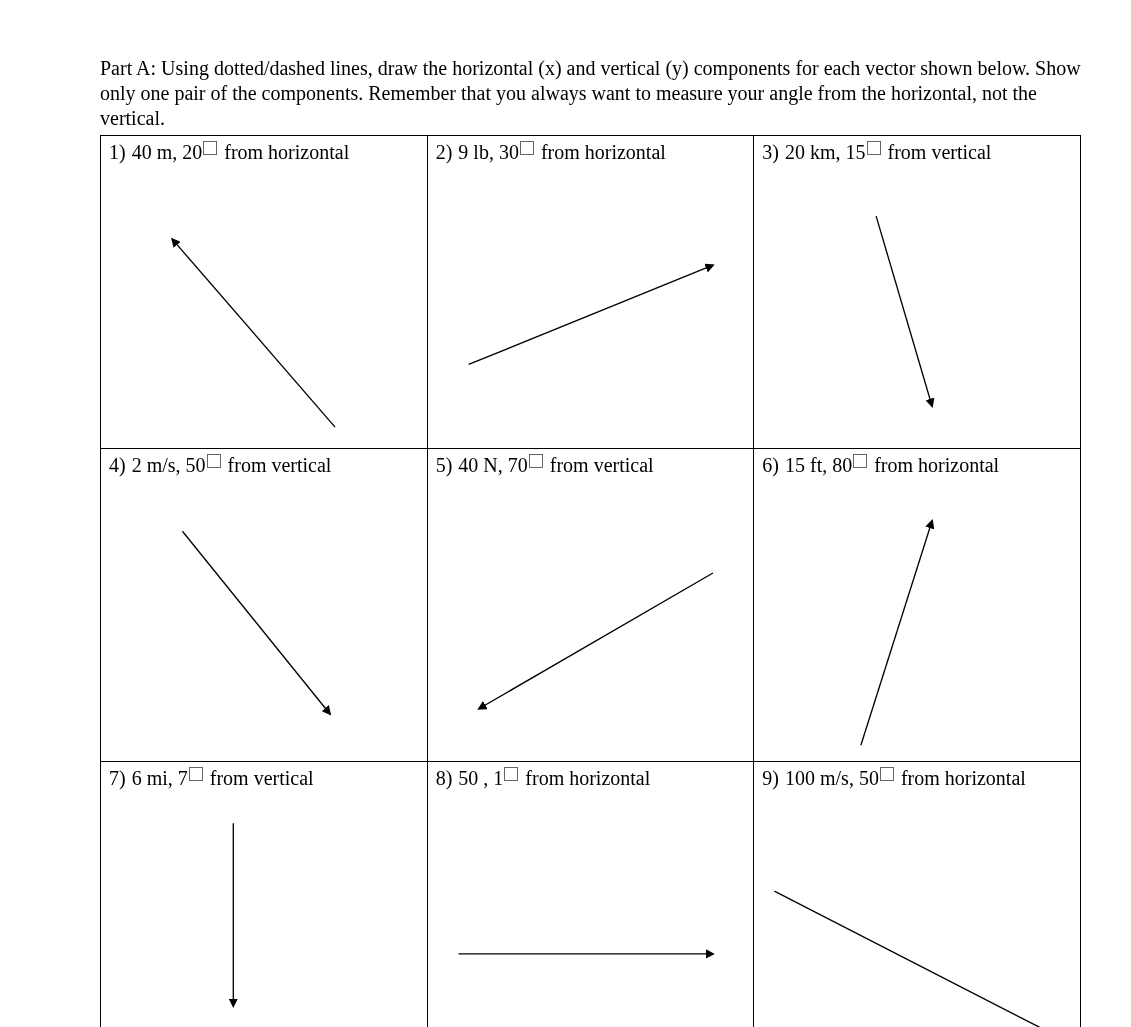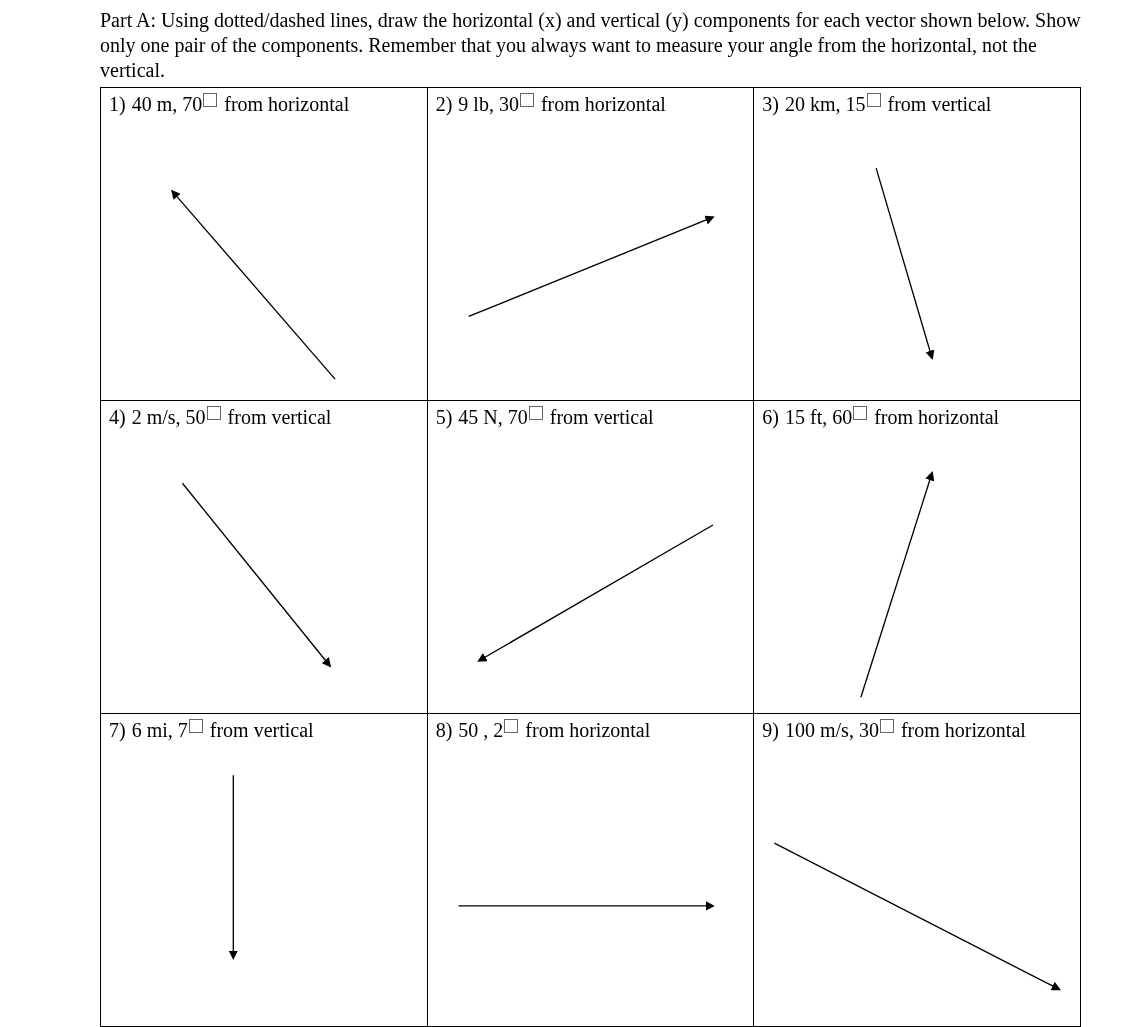--- a/index.html
+++ b/index.html
@@ -11,20 +11,21 @@
     color: #000;
   }
   .page {
     width: 1131px;
     box-sizing: border-box;
     padding: 8px 50px 30px 100px;
   }
   .instructions {
     line-height: 1.25;
     margin-bottom: 4px;
+    margin-top: 48px;
   }
   table.grid {
     border-collapse: collapse;
     width: 100%;
     table-layout: fixed;
   }
   table.grid td {
     border: 1px solid #000;
     vertical-align: top;
     padding: 4px 8px 8px 8px;
@@ -72,21 +73,21 @@
 
   <div class="instructions">Part A: Using dotted/dashed lines, draw the horizontal (x) and vertical (y) components for each vector shown below. Show only one pair of the components. Remember that you always want to measure your angle from the horizontal, not the vertical.</div>
 
   <table class="grid">
     <tbody>
         <tr>
       <td>
         <div class="cell-label">
           <span class="cell-num">1)</span>
           <span class="cell-text">
-            <span>40 m, 70</span><span class="deg-box"></span><span> from horizontal</span>
+            <span>40 m, 20</span><span class="deg-box"></span><span> from horizontal</span>
           </span>
         </div>
         <svg class="vec-svg" viewBox="0 0 320 270" preserveAspectRatio="none">
           <defs>
                 <marker id="ah1" viewBox="0 0 10 10" refX="8" refY="5" markerWidth="7" markerHeight="7" orient="auto-start-reverse">
                   <path d="M0,0 L10,5 L0,10 z" fill="#000"></path>
                 </marker>
               </defs>
           <line marker-end="url(#ah1)" x1="230" y1="250" x2="70" y2="70"></line>
         </svg>
@@ -138,37 +139,37 @@
                   <path d="M0,0 L10,5 L0,10 z" fill="#000"></path>
                 </marker>
               </defs>
           <line marker-end="url(#ah4)" x1="80" y1="50" x2="225" y2="225"></line>
         </svg>
       </td>
       <td>
         <div class="cell-label">
           <span class="cell-num">5)</span>
           <span class="cell-text">
-            <span>45 N, 70</span><span class="deg-box"></span><span> from vertical</span>
+            <span>40 N, 70</span><span class="deg-box"></span><span> from vertical</span>
           </span>
         </div>
         <svg class="vec-svg" viewBox="0 0 320 270" preserveAspectRatio="none">
           <defs>
                 <marker id="ah5" viewBox="0 0 10 10" refX="8" refY="5" markerWidth="7" markerHeight="7" orient="auto-start-reverse">
                   <path d="M0,0 L10,5 L0,10 z" fill="#000"></path>
                 </marker>
               </defs>
           <line marker-end="url(#ah5)" x1="280" y1="90" x2="50" y2="220"></line>
         </svg>
       </td>
       <td>
         <div class="cell-label">
           <span class="cell-num">6)</span>
           <span class="cell-text">
-            <span>15 ft, 60</span><span class="deg-box"></span><span> from horizontal</span>
+            <span>15 ft, 80</span><span class="deg-box"></span><span> from horizontal</span>
           </span>
         </div>
         <svg class="vec-svg" viewBox="0 0 320 270" preserveAspectRatio="none">
           <defs>
                 <marker id="ah6" viewBox="0 0 10 10" refX="8" refY="5" markerWidth="7" markerHeight="7" orient="auto-start-reverse">
                   <path d="M0,0 L10,5 L0,10 z" fill="#000"></path>
                 </marker>
               </defs>
           <line marker-end="url(#ah6)" x1="105" y1="255" x2="175" y2="40"></line>
         </svg>
@@ -188,37 +189,37 @@
                   <path d="M0,0 L10,5 L0,10 z" fill="#000"></path>
                 </marker>
               </defs>
           <line marker-end="url(#ah7)" x1="130" y1="30" x2="130" y2="205"></line>
         </svg>
       </td>
       <td>
         <div class="cell-label">
           <span class="cell-num">8)</span>
           <span class="cell-text">
-            <span>50 , 2</span><span class="deg-box"></span><span> from horizontal</span>
+            <span>50 , 1</span><span class="deg-box"></span><span> from horizontal</span>
           </span>
         </div>
         <svg class="vec-svg" viewBox="0 0 320 270" preserveAspectRatio="none">
           <defs>
                 <marker id="ah8" viewBox="0 0 10 10" refX="8" refY="5" markerWidth="7" markerHeight="7" orient="auto-start-reverse">
                   <path d="M0,0 L10,5 L0,10 z" fill="#000"></path>
                 </marker>
               </defs>
           <line marker-end="url(#ah8)" x1="30" y1="155" x2="280" y2="155"></line>
         </svg>
       </td>
       <td>
         <div class="cell-label">
           <span class="cell-num">9)</span>
           <span class="cell-text">
-            <span>100 m/s, 30</span><span class="deg-box"></span><span> from horizontal</span>
+            <span>100 m/s, 50</span><span class="deg-box"></span><span> from horizontal</span>
           </span>
         </div>
         <svg class="vec-svg" viewBox="0 0 320 270" preserveAspectRatio="none">
           <defs>
                 <marker id="ah9" viewBox="0 0 10 10" refX="8" refY="5" markerWidth="7" markerHeight="7" orient="auto-start-reverse">
                   <path d="M0,0 L10,5 L0,10 z" fill="#000"></path>
                 </marker>
               </defs>
           <line marker-end="url(#ah9)" x1="20" y1="95" x2="300" y2="235"></line>
         </svg>

